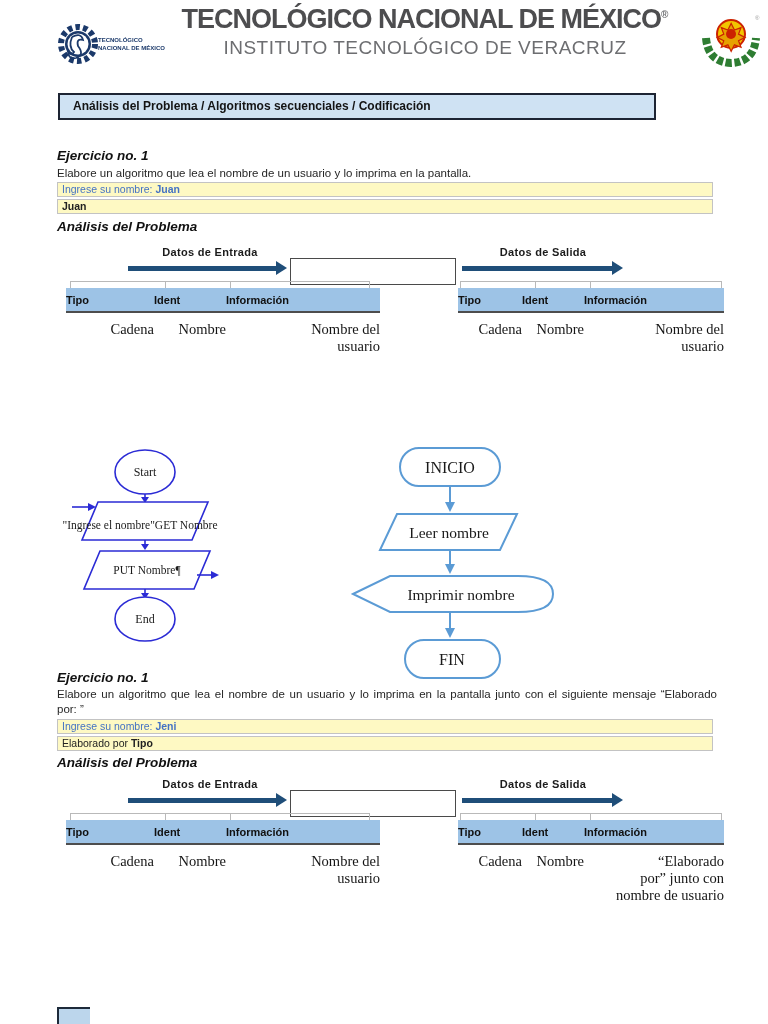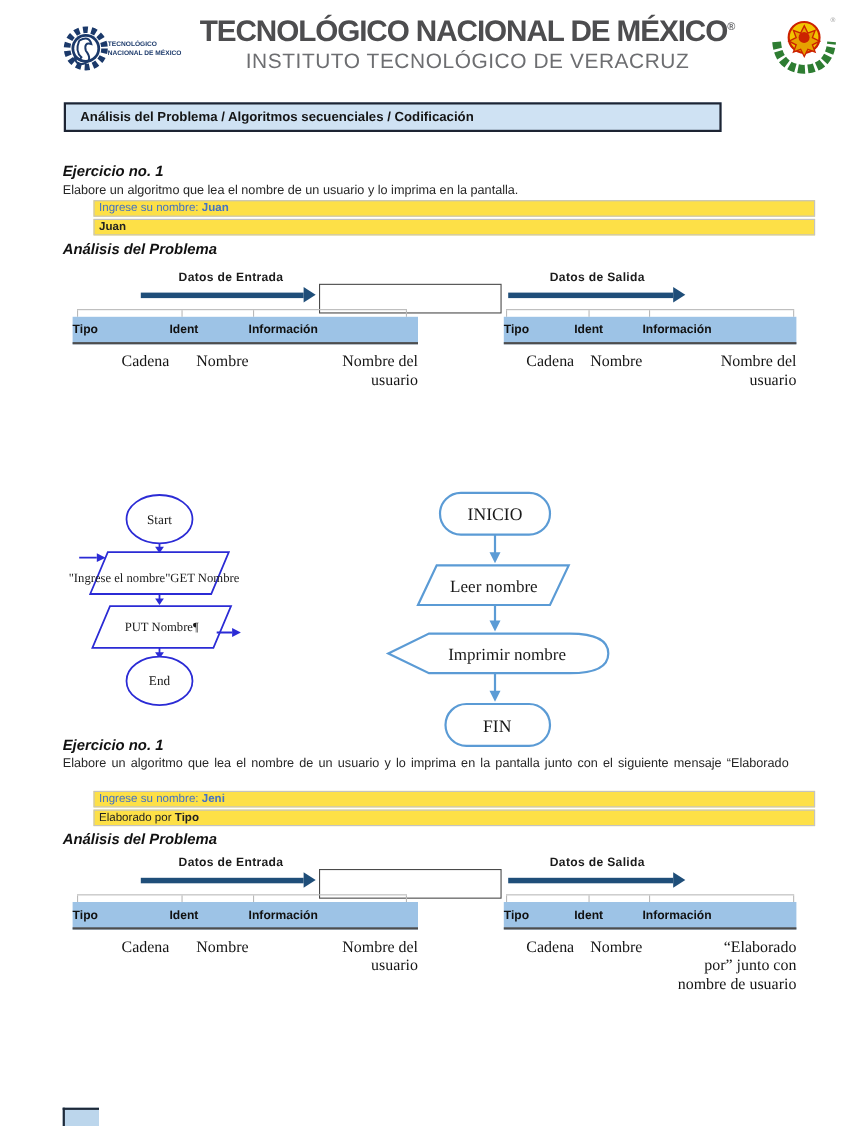--- a/index.html
+++ b/index.html
@@ -6,44 +6,44 @@
   html,body { width:768px; height:1024px; }
   body {
     position: relative;
     background: #ffffff;
     font-family: "Liberation Sans", sans-serif;
     color: #1a1a1a;
     overflow: hidden;
   }
 
   
-  .hdr-title-block { position:absolute; left:165px; top:10px; width:520px; text-align:center; }
+  .hdr-title-block { position:absolute; left:165px; top:0; width:520px; text-align:center; }
   .hdr-title { font-size:27px; font-weight:bold; color:#4d4d4f; letter-spacing:-1px; line-height:30px; }
   .hdr-title sup { font-size:10px; color:#6d6e71; letter-spacing:0; }
   .hdr-subtitle { font-size:19px; color:#6d6e71; letter-spacing:0.5px; margin-top:3px; }
   .logo-left { position:absolute; left:53px; top:16px; }
   .logo-right { position:absolute; left:700px; top:12px; }
 
   
   .title-bar {
     position:absolute; left:58px; top:93px; width:598px; height:27px;
     background:#cfe2f3; border:2px solid #1d2433;
     font-size:12px; font-weight:bold; color:#141414;
     line-height:23px; padding-left:13px;
   }
 
   
   .ex-heading { position:absolute; left:57px; font-size:13.5px; font-weight:bold; color:#111;font-style:italic; }
   .ex-desc { position:absolute; left:57px; width:660px; font-size:11.5px; color:#262626; line-height:15px; }
   .jline { text-align:justify; text-align-last:justify; }
   .console-box {
     position:absolute; left:57px; width:656px; height:15px;
-    border:1px solid #c3c3c3; background:#fde047;
+    border:1px solid #c3c3c3; background:#fef9c3;
     font-size:10.5px; line-height:13px; padding-left:4px;
-    color:#4472C4; overflow:hidden;margin-left:28px;
+    color:#4472C4; overflow:hidden;
   }
   .console-box.dark { color:#222; }
   .console-box b { font-weight:bold; }
 
   
   .dg { position:absolute; left:0; width:768px; }
   .dg-label { position:absolute; top:6px; font-size:11px; font-weight:bold; color:#1b1b1b; text-align:center; letter-spacing:0.3px; }
   .dg-label.proc { letter-spacing:1.2px;margin-top:23px; }
   .dg-arrow { position:absolute; top:26px; height:5px; background:#1F4E79; }
   .dg-arrow:after {
@@ -203,20 +203,21 @@
   </g>
   <text x="105" y="31" font-size="16" text-anchor="middle">INICIO</text>
   <text x="104" y="96" font-size="15.5" text-anchor="middle">Leer nombre</text>
   <text x="116" y="158" font-size="15.5" text-anchor="middle">Imprimir nombre</text>
   <text x="107" y="223" font-size="16" text-anchor="middle">FIN</text>
 </svg>
 
 <div class="ex-heading" style="top:670px">Ejercicio no. 1</div>
 <div class="ex-desc" style="top:687px">
   <div class="jline">Elabore un algoritmo que lea el nombre de un usuario y lo imprima en la pantalla junto con el siguiente mensaje “Elaborado</div>
+  <div>por: ”</div>
 </div>
 <div class="console-box" style="top:719px"><span>Ingrese su nombre: </span><b>Jeni</b></div>
 <div class="console-box dark" style="top:736px"><span>Elaborado por </span><b>Tipo</b></div>
 <div class="ex-heading" style="top:755px">Análisis del Problema</div>
 
 <div class="dg" style="top:772px;height:150px">
   <div class="dg-label" style="left:130px;width:160px">Datos de Entrada</div>
   <div class="dg-label proc" style="left:290px;width:166px">PROCESO</div>
   <div class="dg-label" style="left:468px;width:150px">Datos de Salida</div>
   <div class="dg-arrow" style="left:128px;width:148px"></div>

